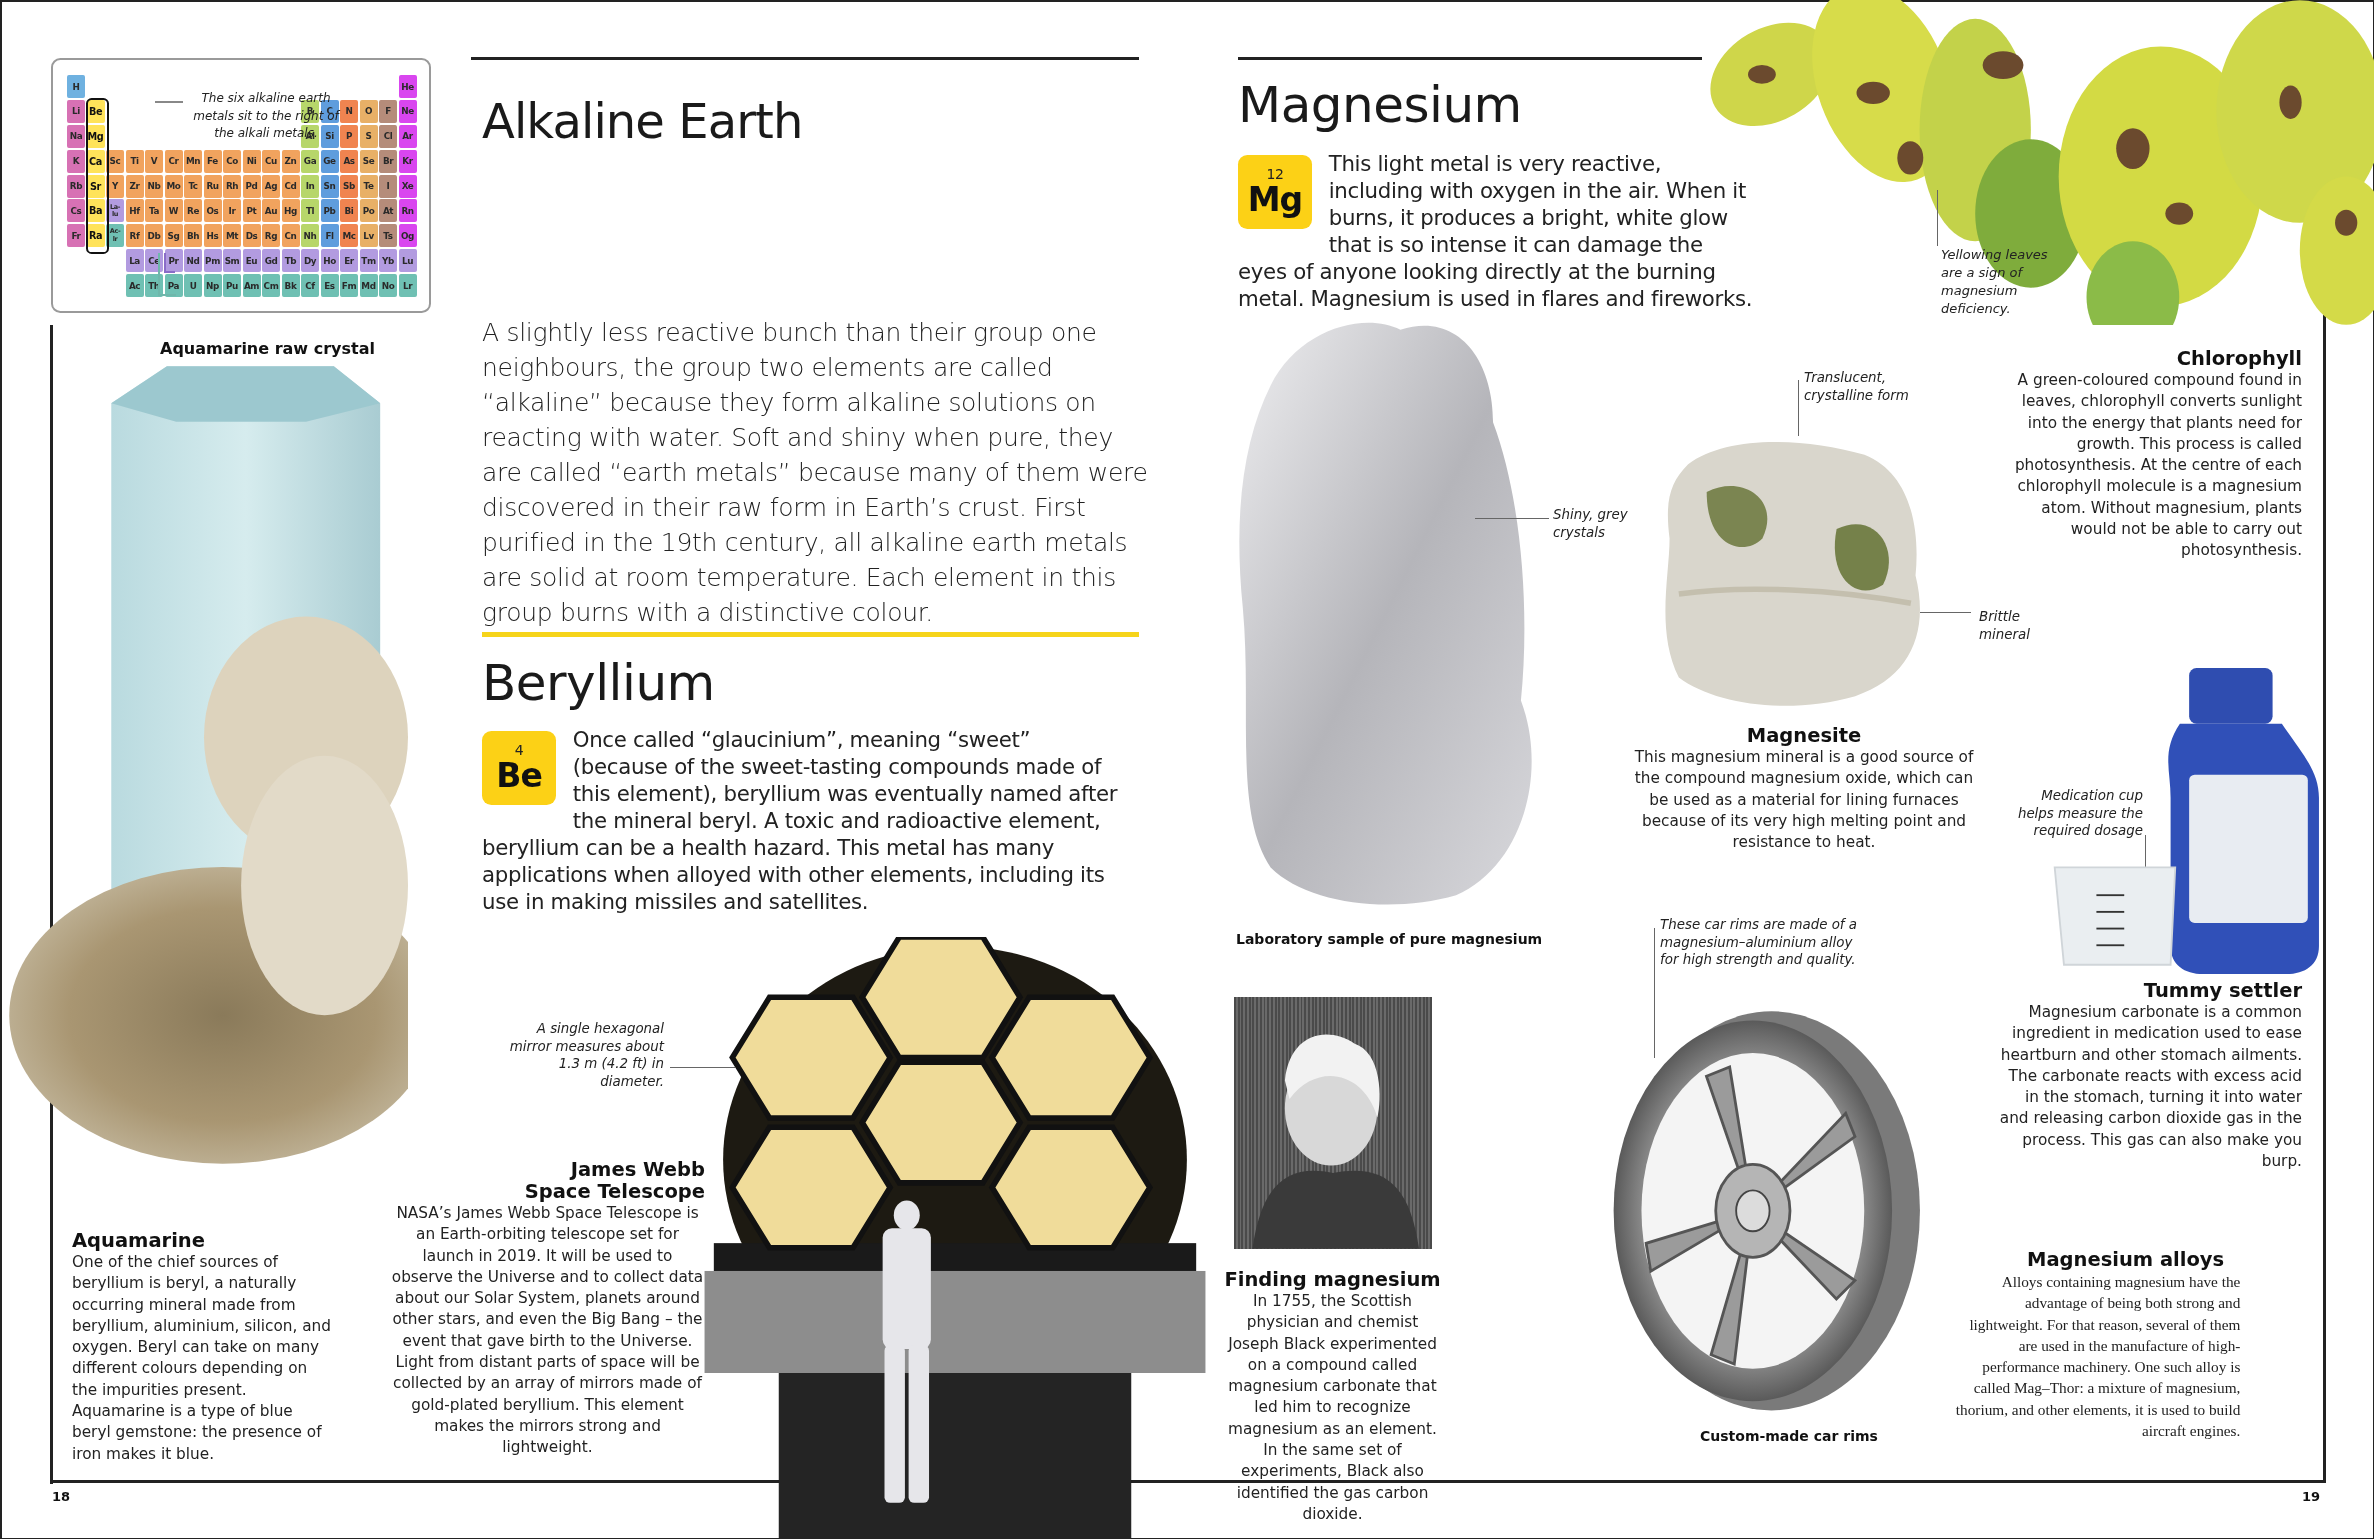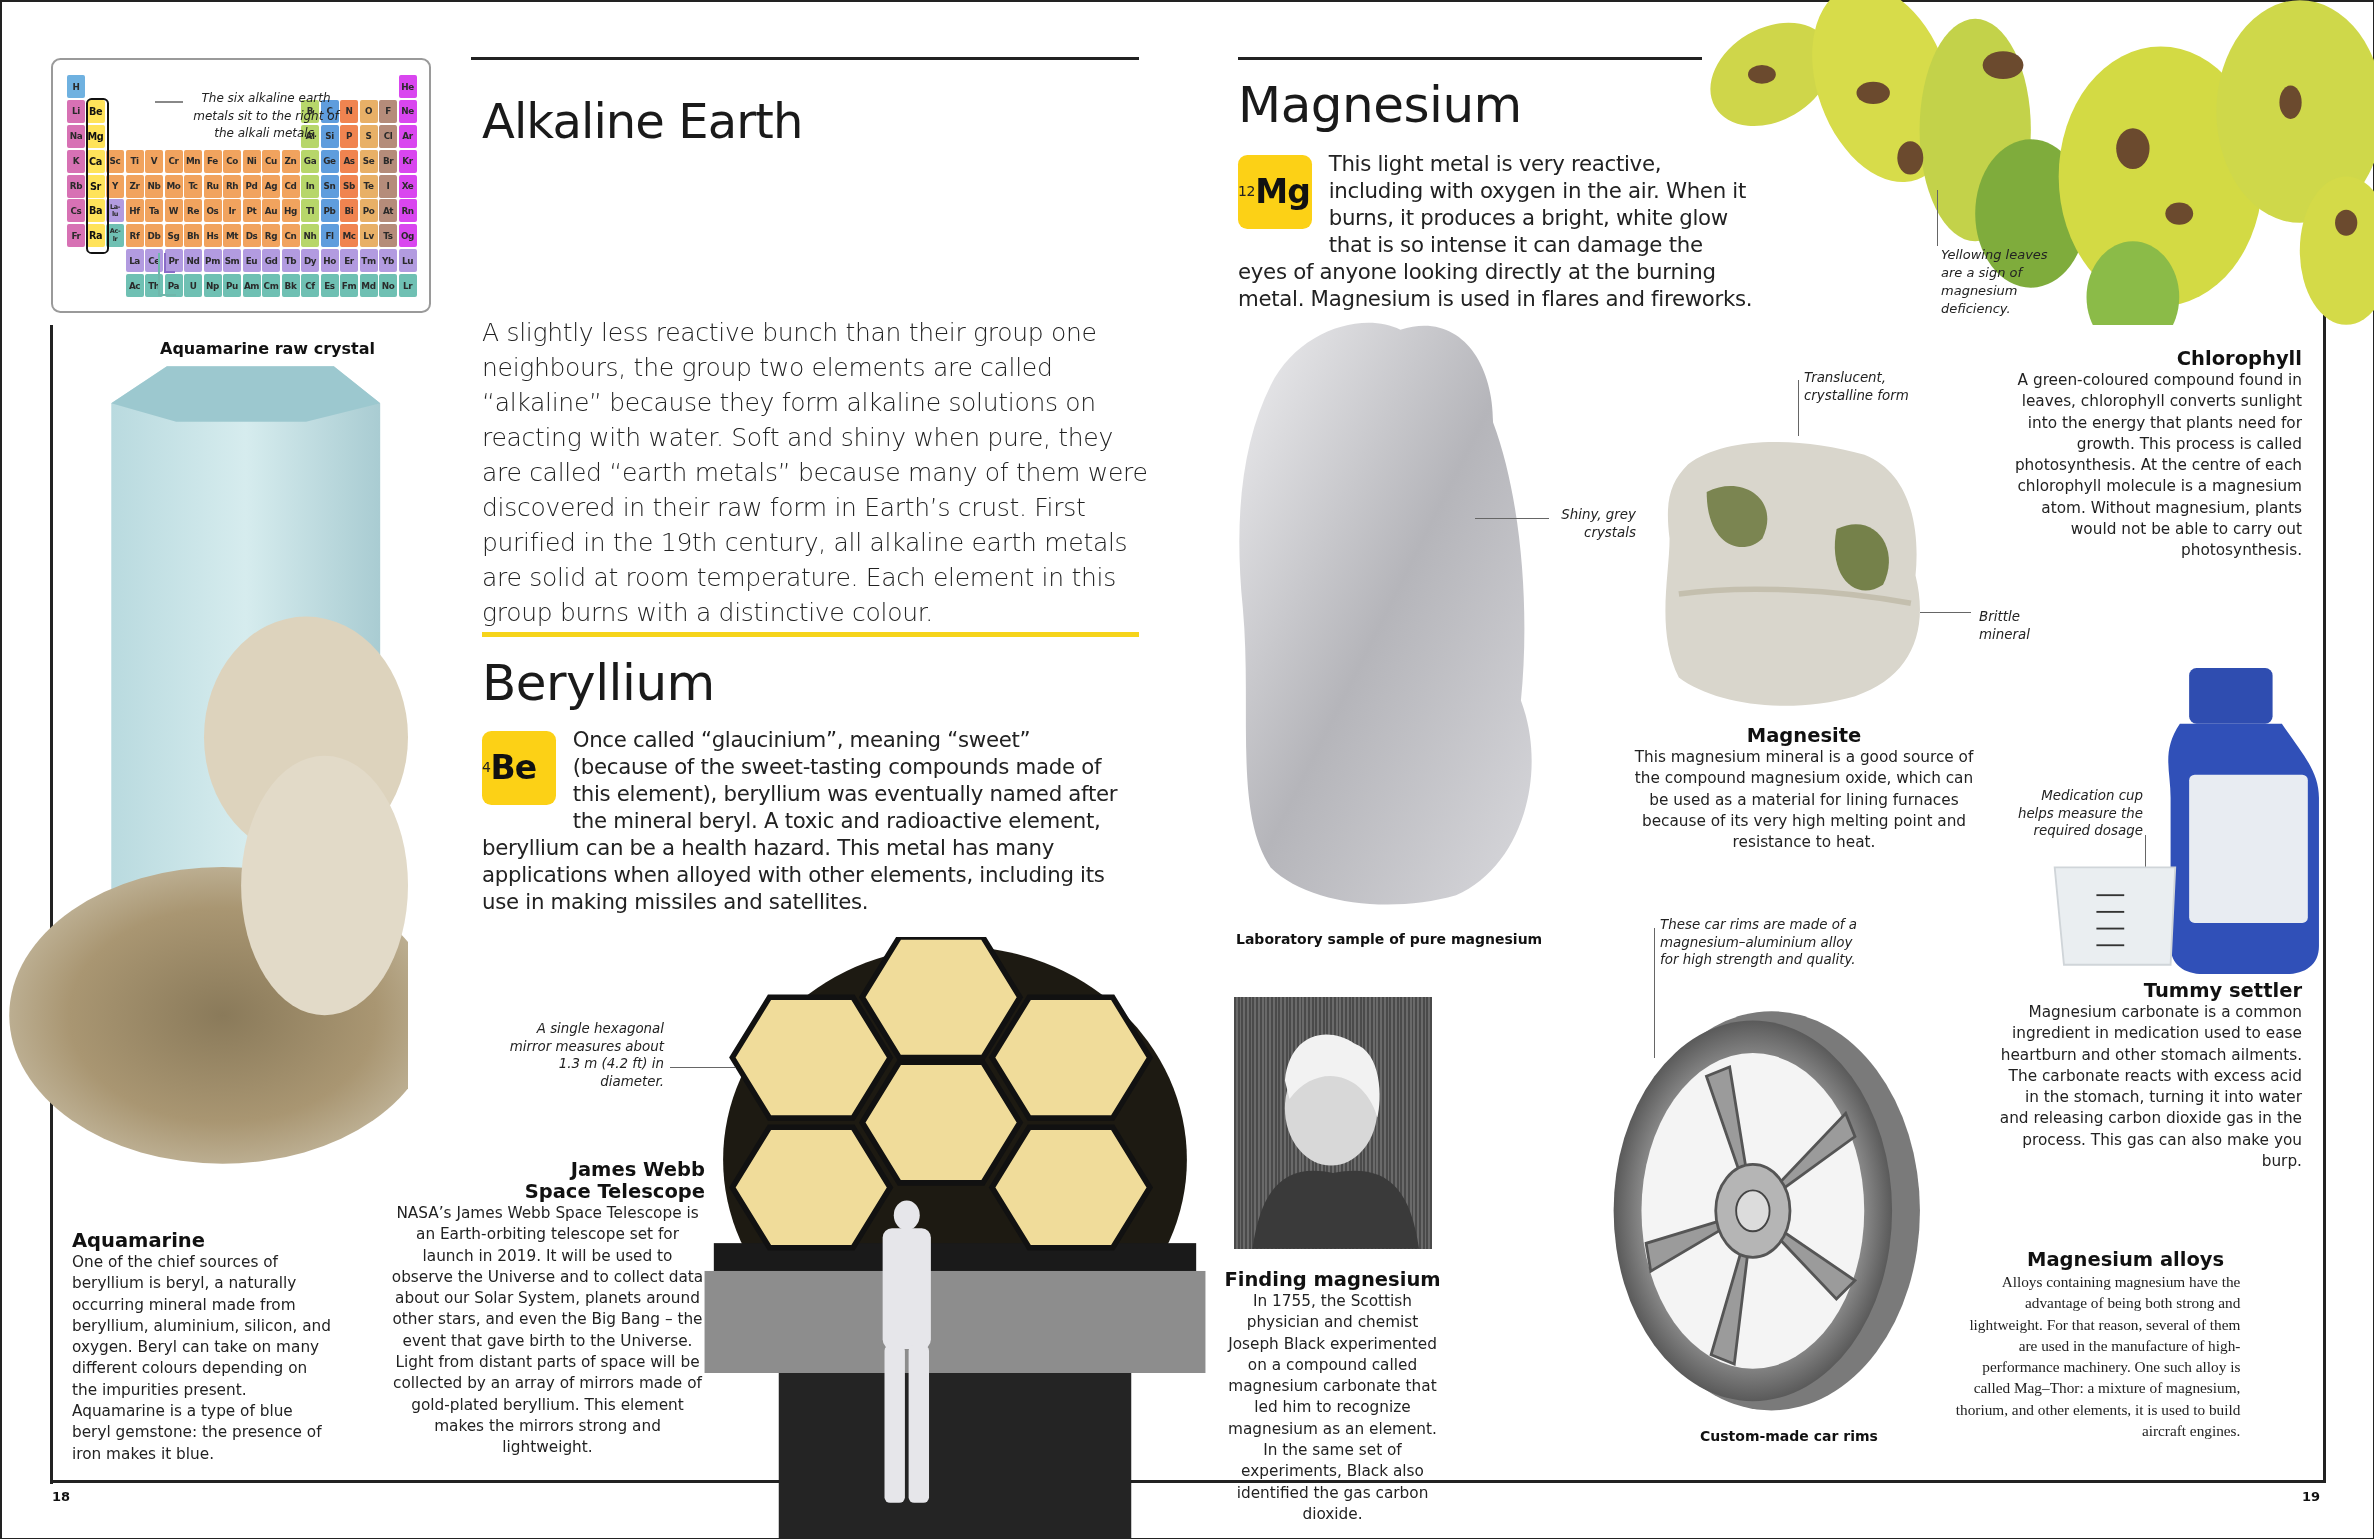--- a/index.html
+++ b/index.html
@@ -34,21 +34,21 @@
   .pt-caption { position: absolute; left: 134px; top: 30px; width: 158px; font-style: italic; font-size: 12px; line-height: 17.6px; color: #222; text-align: center; }
   .pt-caption-line { position: absolute; left: 102px; top: 41px; width: 28px; height: 1.9px; background: #888; }
   .pt-arrow-la { position: absolute; left: 111px; top: 193px; width: 11px; height: 20.4px; border-left: 2.8px solid #8a6cc8; border-bottom: 2.8px solid #8a6cc8; }
   .pt-arrow-ac { position: absolute; left: 105px; top: 193px; width: 17.6px; height: 43px; border-left: 2.8px solid #6fb7ab; border-bottom: 2.8px solid #6fb7ab; }
 
   
   .title { position: absolute; left: 482px; top: 82px; font-size: 48px; line-height: 78px; font-weight: normal; color: #1a1a1a; letter-spacing: -0.9px; }
   .intro { position: absolute; left: 482px; top: 267px; width: 668px; font-size: 25px; line-height: 35px; color: #222; font-weight: 300; letter-spacing: -0.3px; margin-top: 48px; }
   .yellow-rule { position: absolute; left: 482px; top: 632px; width: 657px; height: 4.6px; background: #f6d41a; }
   .h2 { position: absolute; font-size: 50px; line-height: 56px; color: #1a1a1a; letter-spacing: -0.5px; }
-  .badge { position: absolute; background: #fcd116; border-radius: 9.3px; display: flex; flex-direction: row; align-items: center; }
+  .badge { position: absolute; background: #fcd116; border-radius: 9.3px; display: flex; flex-direction: column; align-items: center; justify-content: center; }
   .badge .num { font-size: 14px; line-height: 15px; color: #222; }
   .badge .sym { font-size: 33px; line-height: 35px; font-weight: bold; color: #111; letter-spacing: -0.9px; }
   .body-text { position: absolute; font-size: 21.3px; line-height: 27px; color: #222; letter-spacing: -0.3px; }
   .float-badge { float: left; margin: 4.6px 16.7px 3.7px 0; width: 74px; height: 74px; position: relative; }
 
   
   .cap-title { font-weight: bold; font-size: 19.5px; line-height: 22px; color: #111; }
   .cap-body { font-size: 15.3px; line-height: 21.3px; color: #222; }
   .italic-note { position: absolute; font-style: italic; font-size: 13.4px; line-height: 17.6px; color: #222; }
   .label { position: absolute; font-weight: bold; font-size: 14px; color: #111; }
@@ -335,21 +335,21 @@
       <linearGradient id="mgg" x1="0" x2="1" y1="0" y2="1">
         <stop offset="0" stop-color="#eeeef0"></stop>
           <stop offset="0.5" stop-color="#b5b5ba"></stop>
           <stop offset="1" stop-color="#d8d8dc"></stop>
       </linearGradient>
     </defs>
     <path d="M60,80 C90,20 160,0 200,20 C260,0 300,50 300,120 C330,200 340,320 330,420 C360,500 330,600 260,630 C190,650 100,640 60,600 C20,540 40,430 30,320 C20,220 30,140 60,80 Z" fill="url(#mgg)"></path>
   </svg>
 </div>
 <div class="leader" style="left:1475px; top:518px; width:74px; height:1.4px;"></div>
-<div class="italic-note" style="left:1553px; top:506px; width:83px;text-align:right;">Shiny, grey crystals</div>
+<div class="italic-note" style="left:1553px; top:506px; width:83px;">Shiny, grey crystals</div>
 <div class="label" style="left:1236px; top:931px;">Laboratory sample of pure magnesium</div>
 
 <div class="img" style="left:1697px; top:0; width:677px; height:325px;">
   <svg width="677" height="325" viewBox="0 0 730 350">
     <g>
       <ellipse cx="80" cy="80" rx="70" ry="50" fill="#cfd64a" transform="rotate(-30 80 80)"></ellipse>
       <ellipse cx="200" cy="90" rx="70" ry="110" fill="#d7dc4a" transform="rotate(-20 200 90)"></ellipse>
       <ellipse cx="300" cy="140" rx="60" ry="120" fill="#c3d24a"></ellipse>
       <ellipse cx="360" cy="230" rx="60" ry="80" fill="#7fac3c"></ellipse>
       <ellipse cx="500" cy="190" rx="110" ry="140" fill="#d3da44"></ellipse>

